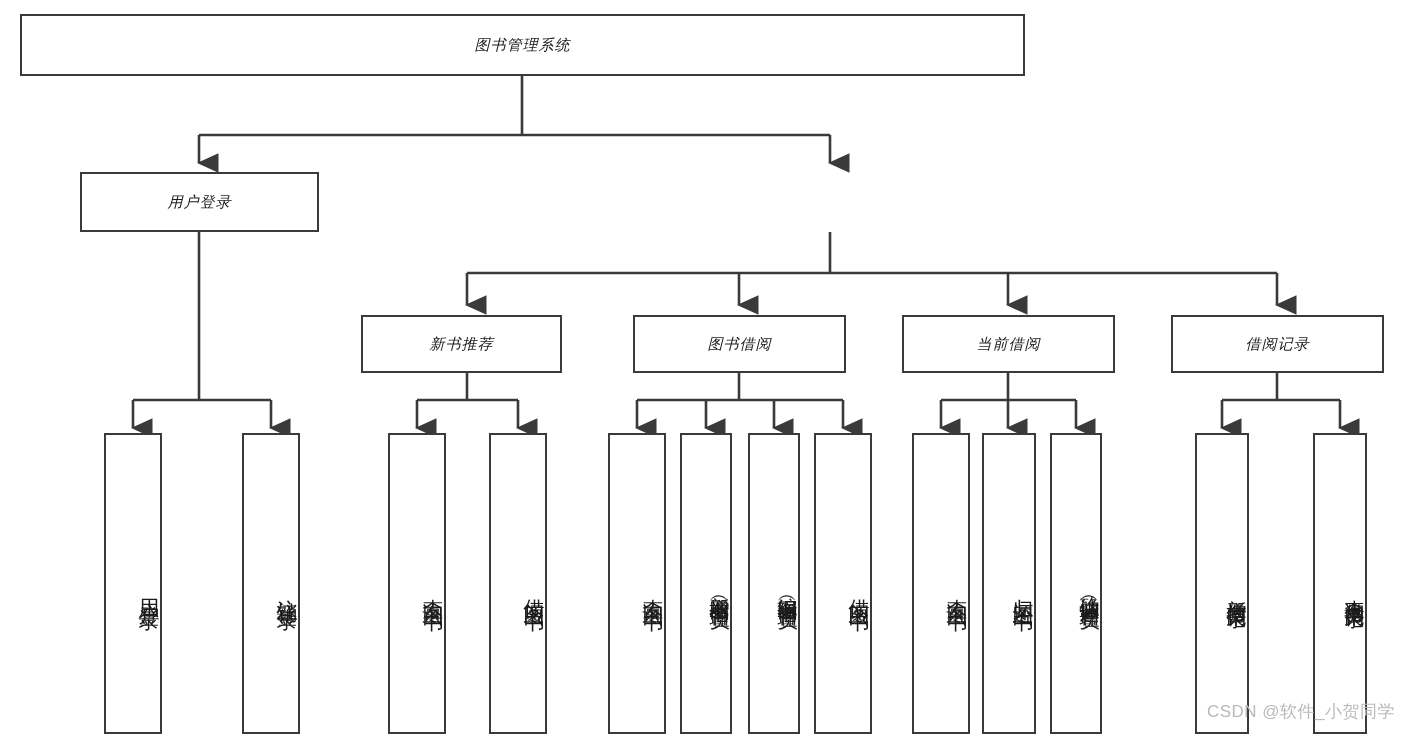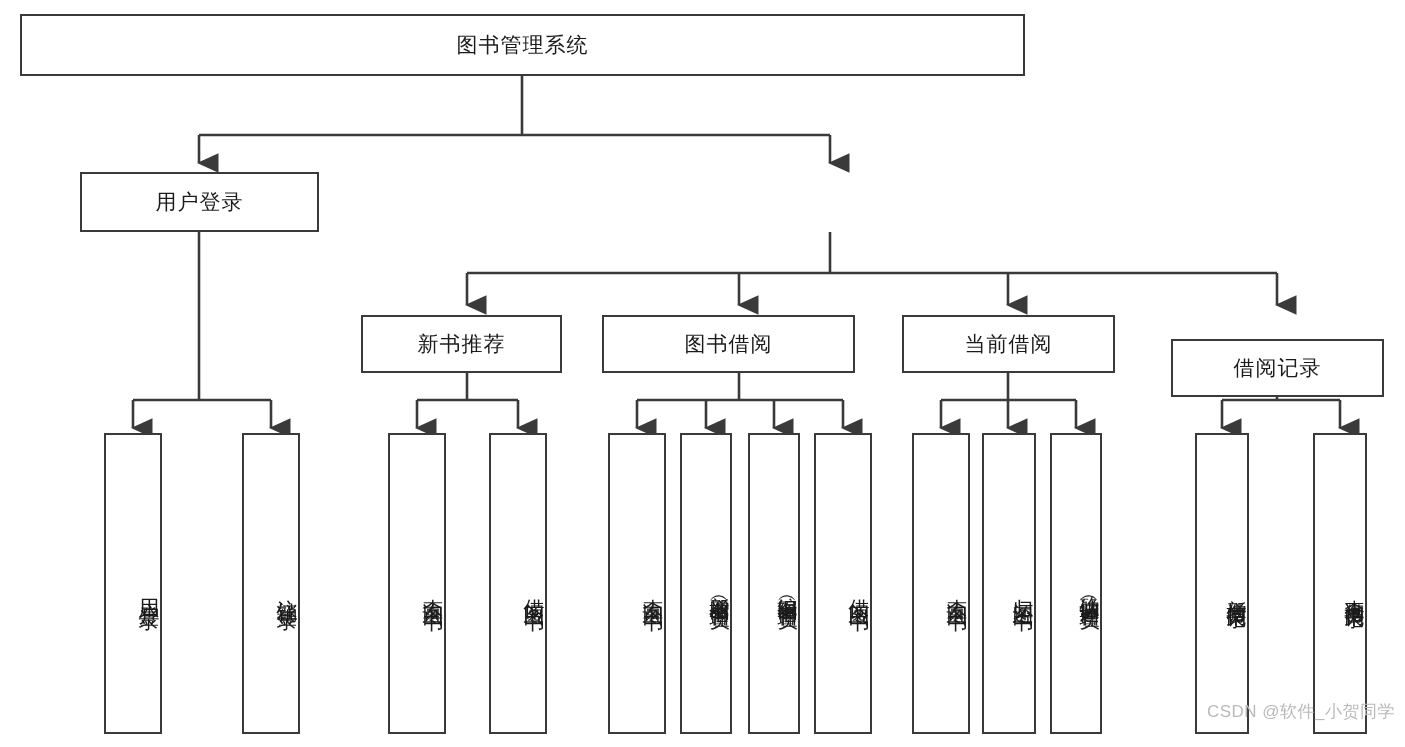--- a/index.html
+++ b/index.html
@@ -29,24 +29,25 @@
     position: absolute;
     box-sizing: border-box;
     background: #ffffff;
     border: 2px solid #3a3a3a;
     display: flex;
     align-items: center;
     justify-content: center;
     color: #1b1b1b;
   }
   .node.horiz {
-    font-size: 21px;
+    font-size: 15px;
     letter-spacing: 1px;
     line-height: 1.2;
     text-align: center;
+    font-style: italic;
   }
   .node.vert {
     font-size: 21px;
     writing-mode: vertical-rl;
     text-orientation: upright;
     letter-spacing: 4px;
     align-items: flex-start;
     justify-content: center;
     padding-top: 12px;
     line-height: 1.05;
@@ -125,27 +126,27 @@
     <span>图书管理系统</span>
   </div>
 
   <div class="node horiz" style="left:80px; top:172px; width:239px; height:60px;">
     <span>用户登录</span>
   </div>
 
   <div class="node horiz" style="left:361px; top:315px; width:201px; height:58px;">
     <span>新书推荐</span>
   </div>
-  <div class="node horiz" style="left:602px; top:315px; width:253px; height:58px;">
+  <div class="node horiz" style="left:633px; top:315px; width:213px; height:58px;">
     <span>图书借阅</span>
   </div>
   <div class="node horiz" style="left:902px; top:315px; width:213px; height:58px;">
     <span>当前借阅</span>
   </div>
-  <div class="node horiz" style="left:1171px; top:315px; width:213px; height:58px;margin-top:24px;">
+  <div class="node horiz" style="left:1171px; top:315px; width:213px; height:58px;">
     <span>借阅记录</span>
   </div>
 
   <div class="node vert" style="left:104px; top:433px; width:58px; height:301px;">
     <span>用户登录</span>
   </div>
   <div class="node vert" style="left:242px; top:433px; width:58px; height:301px;">
     <span>注销登录</span>
   </div>
 

